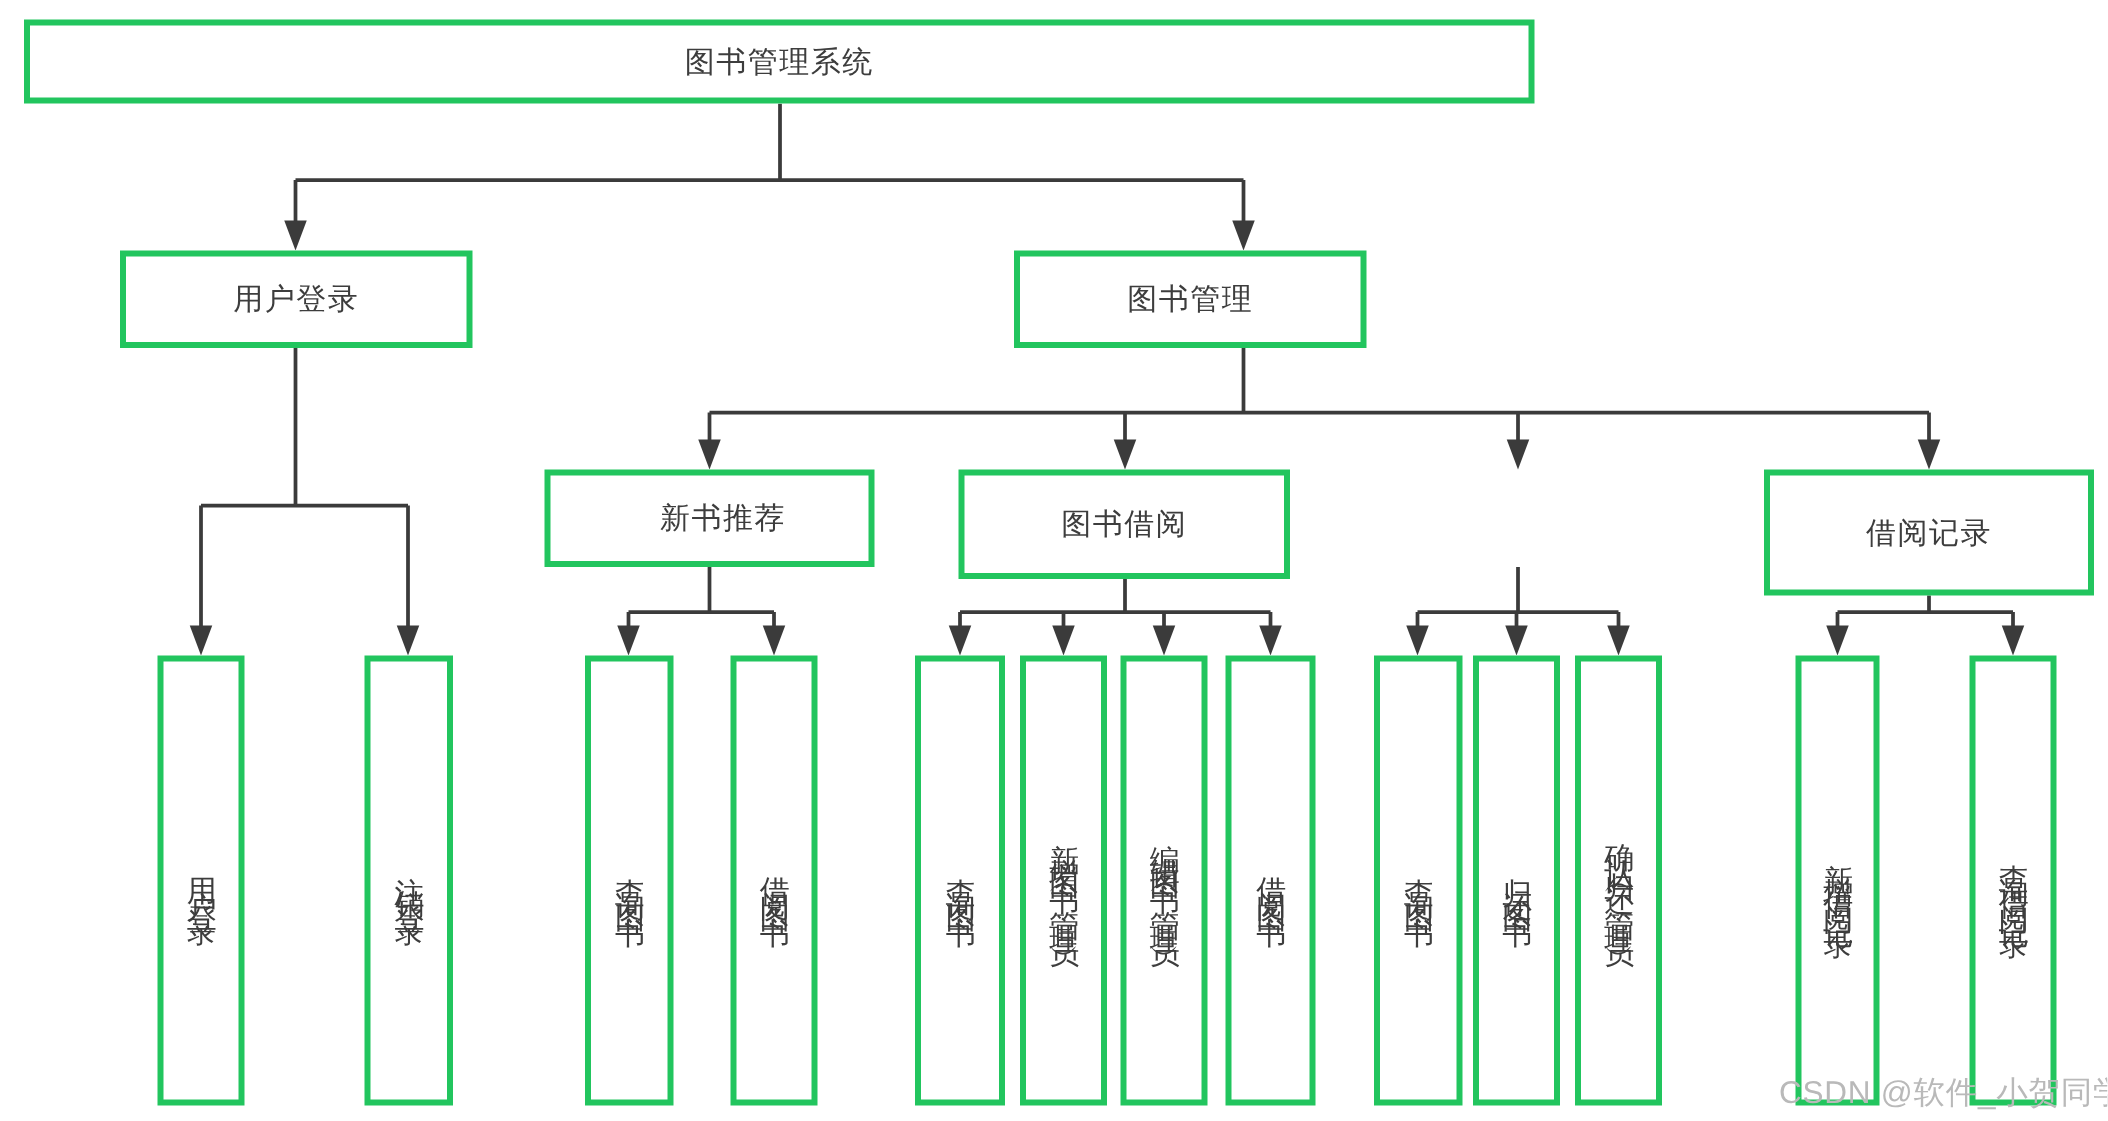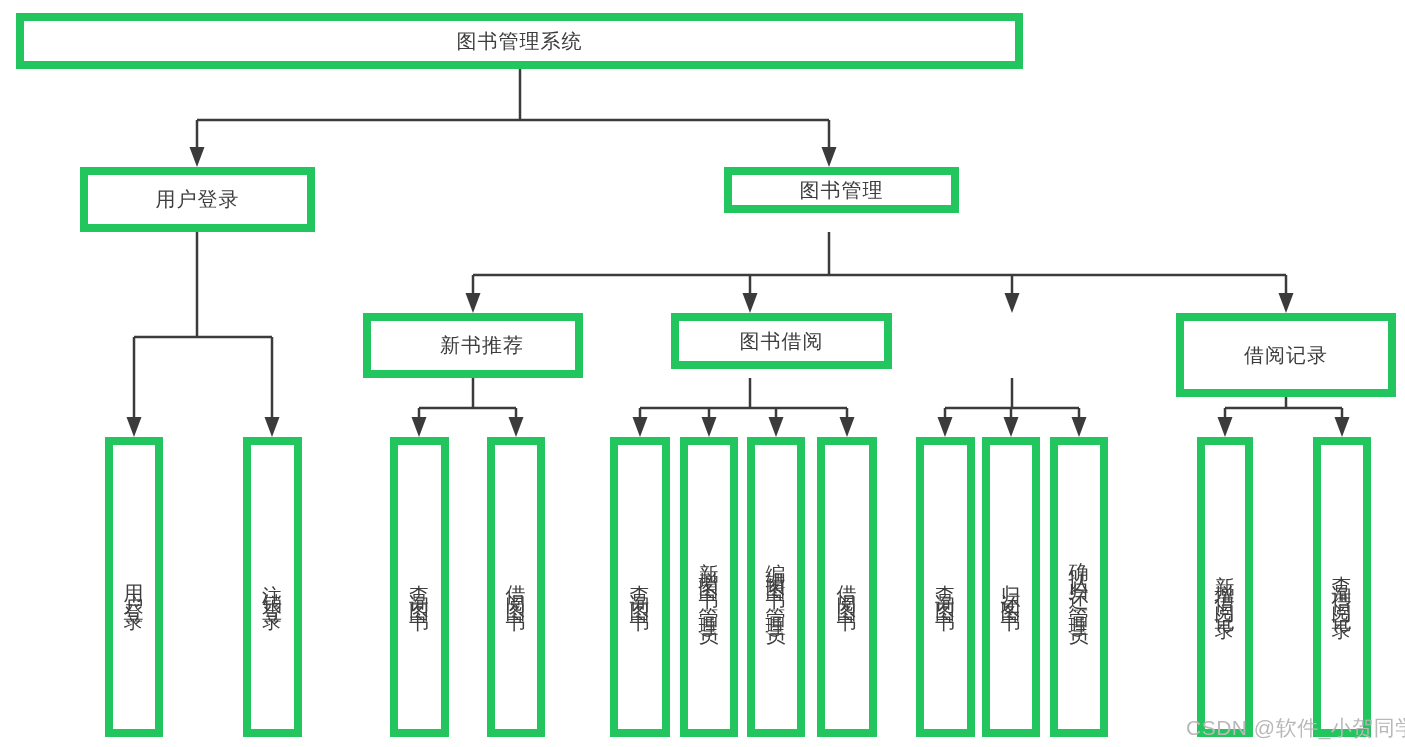--- a/index.html
+++ b/index.html
@@ -15,21 +15,21 @@
   #wires {
     position: absolute;
     left: 0; top: 0;
     width: 1405px; height: 747px;
     z-index: 1;
   }
   .node {
     position: absolute;
     box-sizing: border-box;
     background: #ffffff;
-    border: 8px solid #22c55e;
+    border: 4px solid #22c55e;
     display: flex;
     align-items: center;
     justify-content: center;
     z-index: 2;
   }
   .node .hlabel {
     font-size: 20px;
     letter-spacing: 1px;
     white-space: nowrap;
   }
@@ -135,28 +135,28 @@
     </g>
   </svg>
 
   <div class="node" style="left:16px; top:13px; width:1007px; height:56px;">
     <span class="hlabel">图书管理系统</span>
   </div>
 
   <div class="node" style="left:80px; top:167px; width:235px; height:65px;">
     <span class="hlabel">用户登录</span>
   </div>
-  <div class="node" style="left:724px; top:167px; width:235px; height:46px;">
+  <div class="node" style="left:676px; top:167px; width:235px; height:65px;">
     <span class="hlabel">图书管理</span>
   </div>
 
   <div class="node" style="left:363px; top:313px; width:220px; height:65px;padding-left:18px;">
     <span class="hlabel">新书推荐</span>
   </div>
-  <div class="node" style="left:639px; top:313px; width:221px; height:56px;margin-left:32px;">
+  <div class="node" style="left:639px; top:313px; width:221px; height:73px;">
     <span class="hlabel">图书借阅</span>
   </div>
   <div class="node" style="left:1176px; top:313px; width:220px; height:84px;">
     <span class="hlabel">借阅记录</span>
   </div>
 
   <div class="node leaf" style="left:105px; top:437px; width:58px; height:300px;">
     <span class="vtext">用户登录</span>
   </div>
   <div class="node leaf" style="left:243px; top:437px; width:59px; height:300px;">

